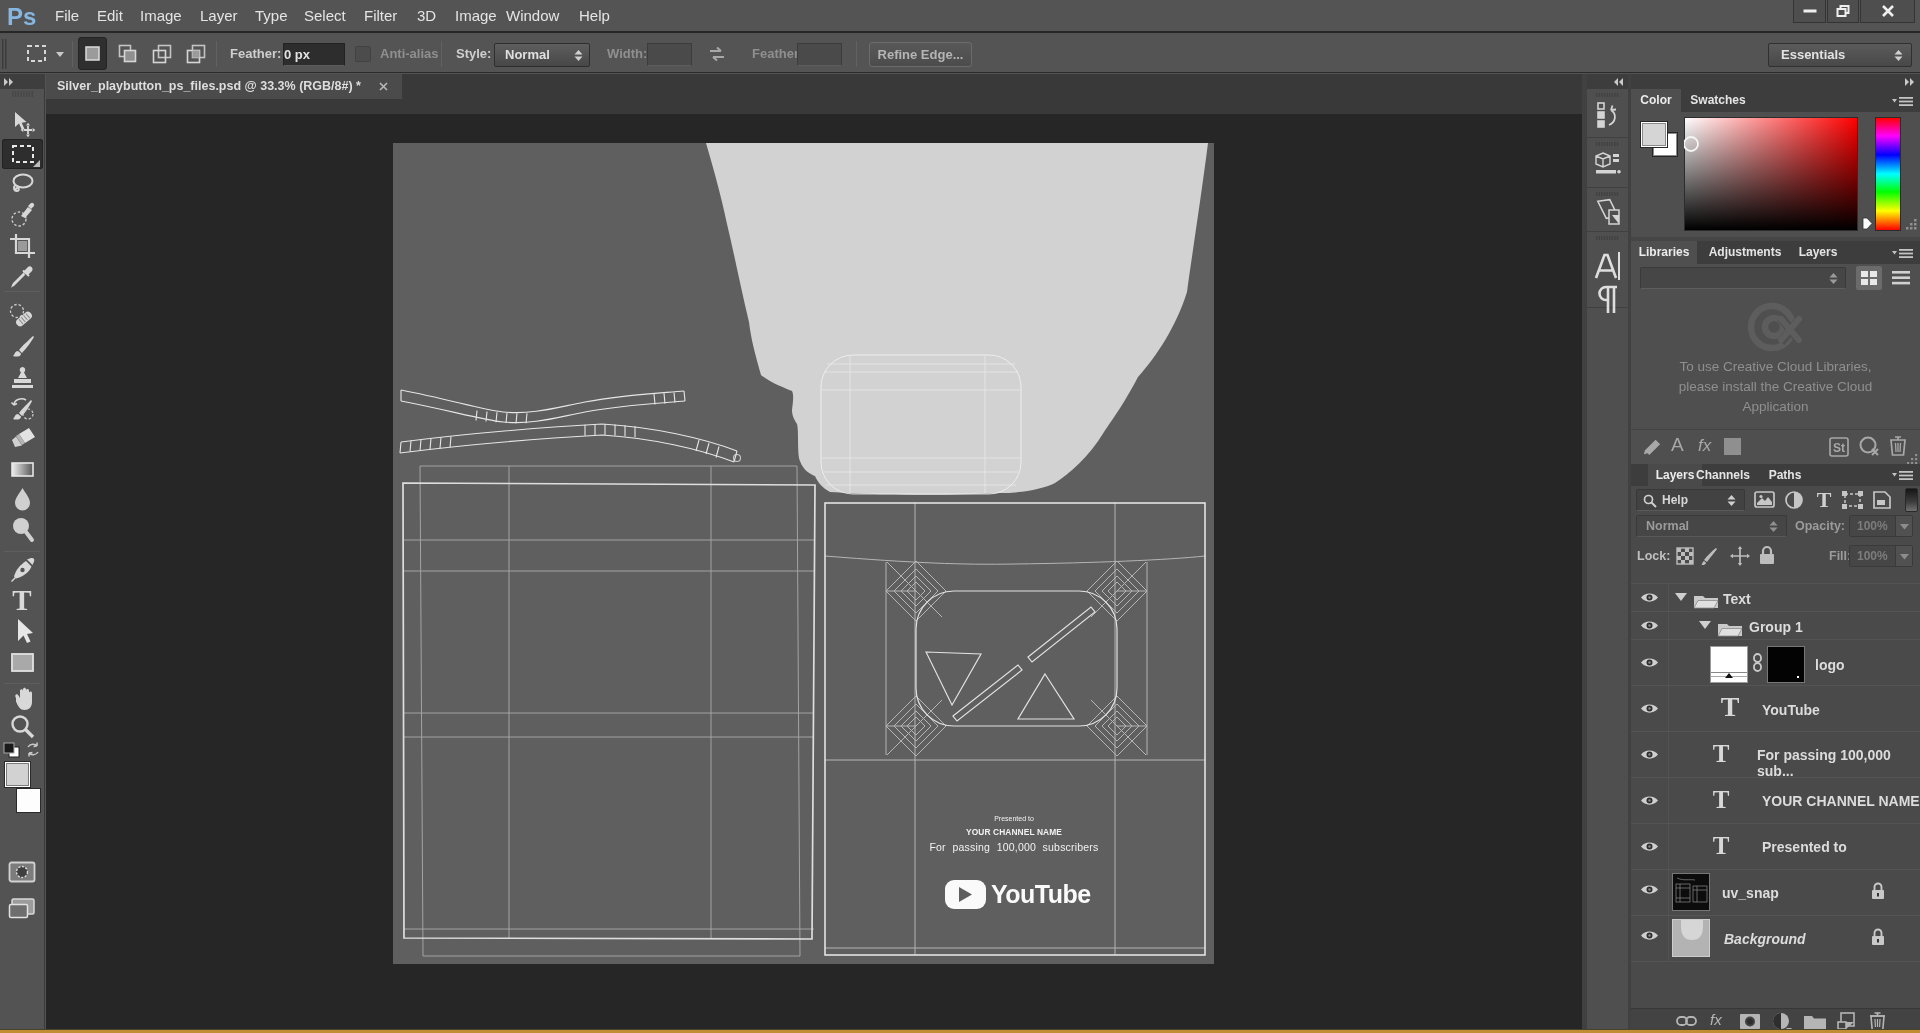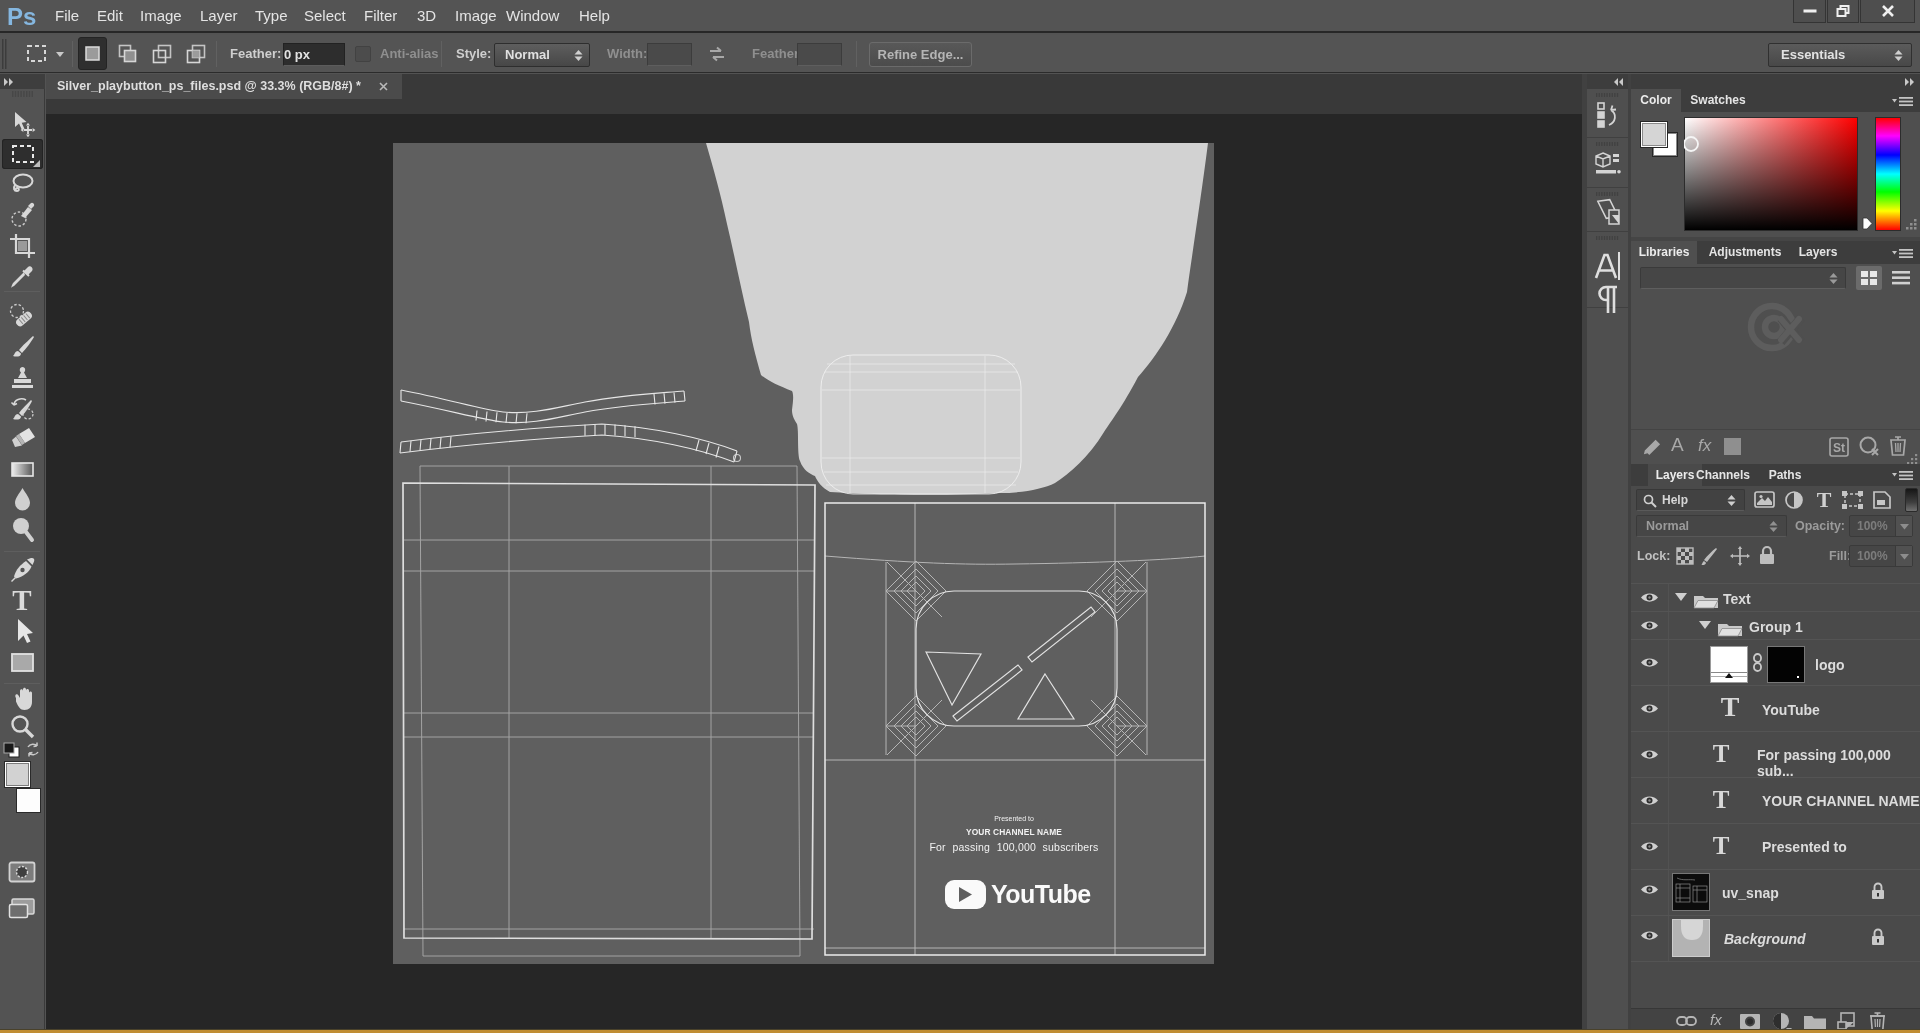--- a/index.html
+++ b/index.html
@@ -587,20 +587,21 @@
     <svg class="abs" style="left:112px;top:57px" width="66" height="60">
       <g fill="none" stroke="#5d5d5d" stroke-width="6.5">
         <circle cx="29" cy="29" r="21"></circle>
         <circle cx="31" cy="29" r="9"></circle>
       </g>
       <g stroke="#4f4f4f" stroke-width="9">
           <path d="M38 20 L58 44 M58 20 L38 44"></path>
         </g>
       <path d="M38 21 L56 42 M56 21 L38 42" stroke="#5d5d5d" stroke-width="6" stroke-linecap="round"></path>
     </svg>
+    <div class="abs" style="left:0;top:116px;width:289px;text-align:center;color:#8f8f8f;font-size:13.5px;line-height:20px">To use Creative Cloud Libraries,<br>please install the Creative Cloud<br>Application</div>
 
     <div class="abs" style="left:0;top:188px;width:289px;height:35px;border-top:1px solid #444">
       <svg class="abs" style="left:12px;top:8px" width="22" height="18">
           <path d="M2 14 L14 2 L19 7 L7 19 Z M2 14 L1 18 L5 17 Z" fill="#a8a8a8" transform="scale(0.9)"></path>
         </svg>
       <div class="abs" style="left:40px;top:4px;color:#a8a8a8;font-size:19px">A</div>
       <div class="abs" style="left:67px;top:6px;color:#a8a8a8;font-size:17px;font-style:italic">fx</div>
       <div class="abs" style="left:93px;top:8px;width:17px;height:17px;background:#8f8f8f"></div>
       <svg class="abs" style="left:198px;top:7px" width="20" height="20">
           <rect x="1" y="1" width="18" height="18" rx="2" fill="none" stroke="#a8a8a8" stroke-width="1.6"></rect>

